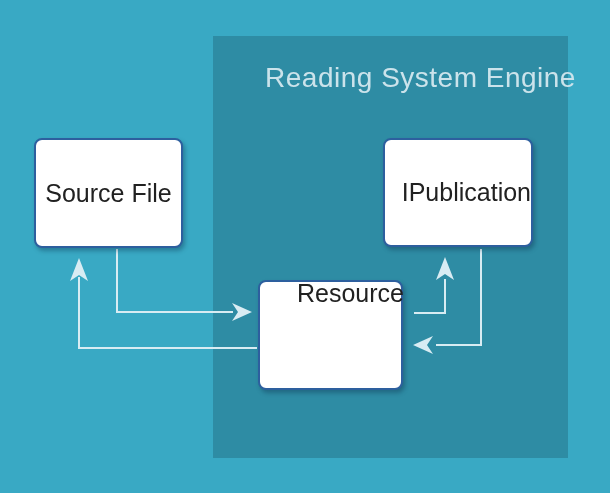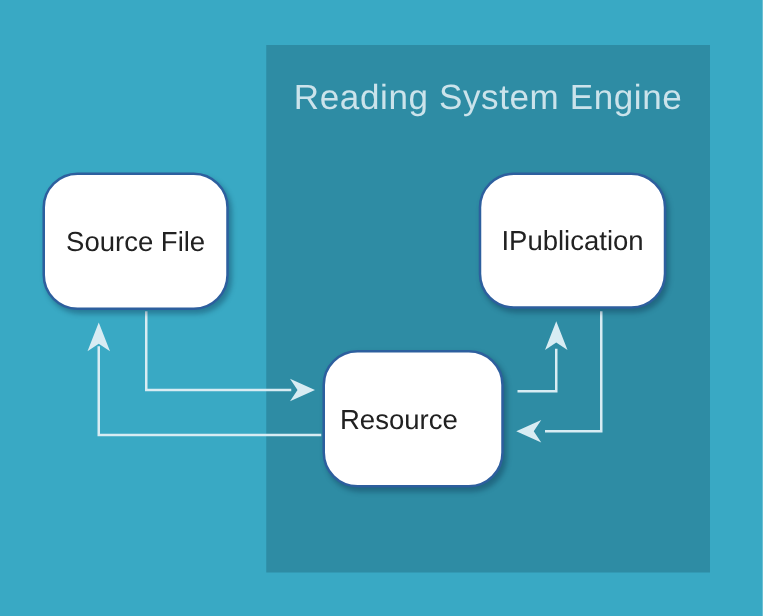--- a/index.html
+++ b/index.html
@@ -25,43 +25,44 @@
   .panel-title {
     position: absolute;
     top: 26px;
     left: 0;
     width: 100%;
     text-align: center;
     font-size: 28px;
     font-weight: 400;
     letter-spacing: 0.5px;
     color: var(--title-text, #cbe3eb);
+    padding-left: 30px;
   }
   .node {
     position: absolute;
     background: var(--node-fill, #ffffff);
     border: 2px solid var(--node-border, #2d5f9e);
-    border-radius: 28px;
+    border-radius: 8px;
     box-shadow: 2px 3px 4px rgba(10, 40, 70, 0.35);
     box-sizing: border-box;
     display: flex;
     align-items: center;
     justify-content: center;
     color: var(--node-text, #212121);
-    font-size: 22px;
+    font-size: 25px;
     line-height: 23px;
   }
   .node-source-file   { left: 34px;  top: 138px; width: 149px; height: 110px; }
-  .node-ipublication  { left: 383px; top: 138px; width: 150px; height: 109px; }
+  .node-ipublication  { left: 383px; top: 138px; width: 150px; height: 109px; justify-content: flex-end; }
   .node-resource-provider {
     left: 258px; top: 280px; width: 145px; height: 110px;
-    flex-direction: column;
+    flex-direction: row;
     align-items: flex-start;
     justify-content: center;
-    padding-left: 12px;
+    padding-left: 40px;
   }
   .arrows {
     position: absolute;
     left: 0; top: 0;
     width: 610px;
     height: 493px;
     pointer-events: none;
   }
   .arrows polyline {
     fill: none;

